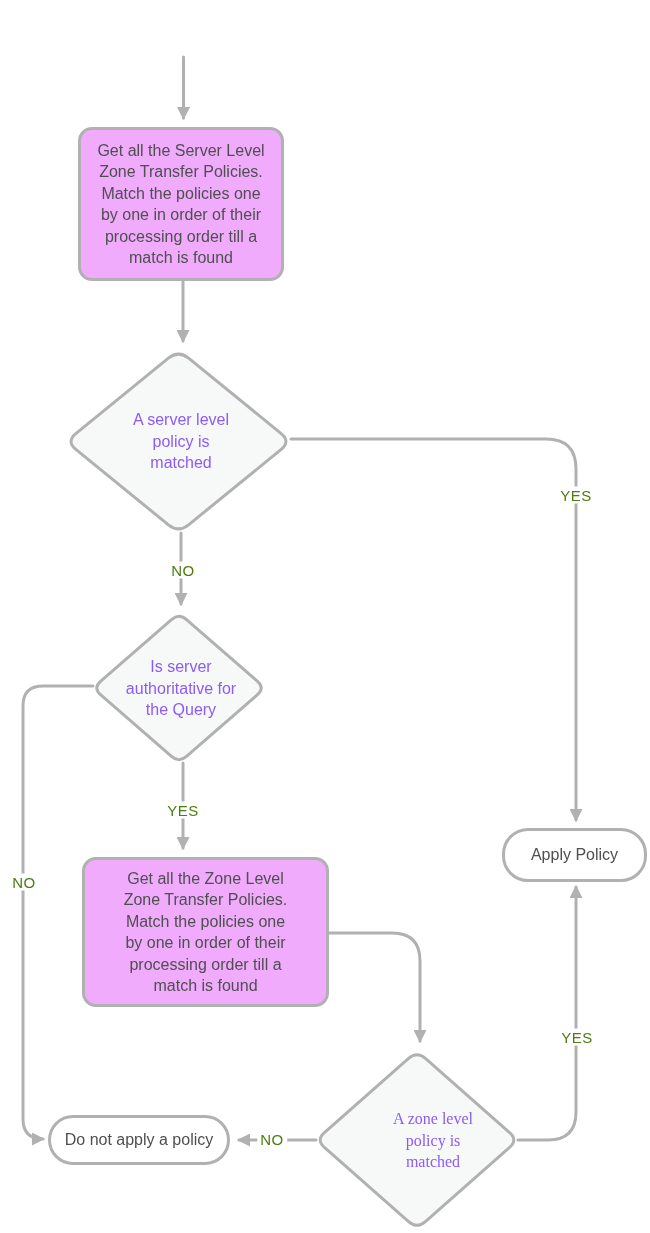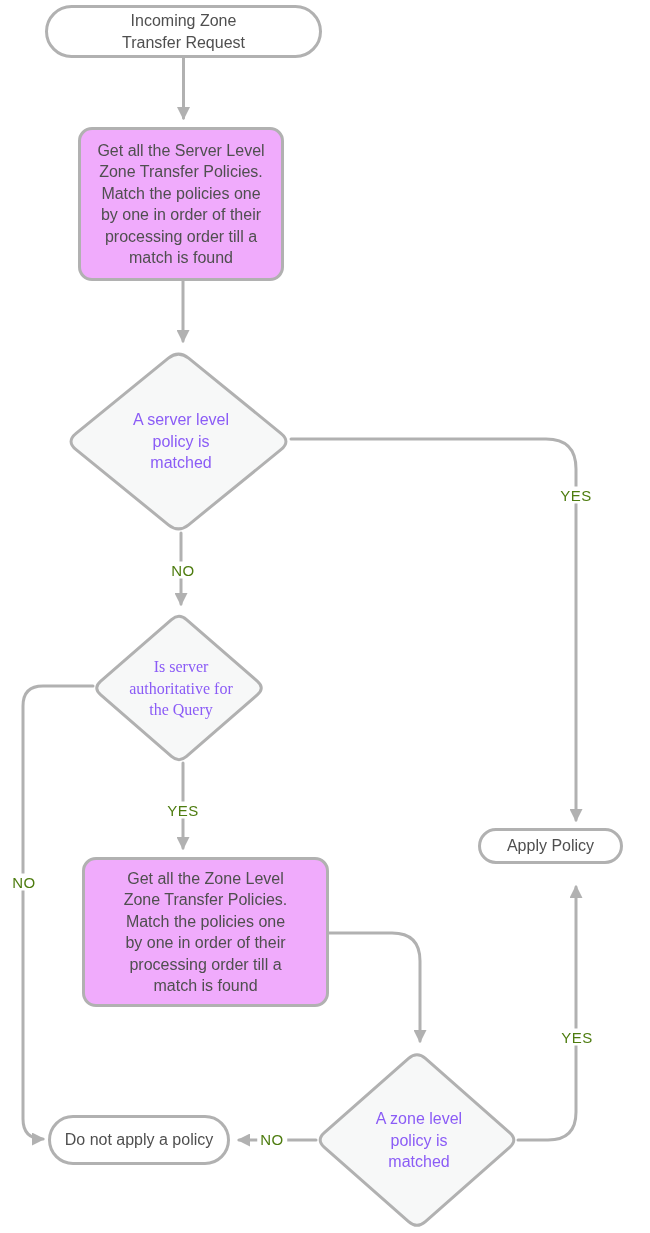--- a/index.html
+++ b/index.html
@@ -55,25 +55,25 @@
     background: #ffffff;
     color: #4d7c0f;
     font-size: 15px;
     letter-spacing: 0.5px;
     padding: 0 3px;
     line-height: 17px;
   }
   #node-start    { left: 45px;  top: 5px;    width: 277px; height: 53px;  border-radius: 27px; }
   #node-box1     { left: 78px;  top: 127px;  width: 206px; height: 154px; }
   #node-box2     { left: 82px;  top: 857px;  width: 247px; height: 150px; }
-  #node-apply    { left: 478px; top: 828px;  width: 145px; height: 36px;  border-radius: 26px; }
+  #node-apply    { left: 502px; top: 828px;  width: 145px; height: 54px;  border-radius: 26px; }
   #node-noapply  { left: 48px;  top: 1115px; width: 182px; height: 50px;  border-radius: 25px; }
   #label-d1 { left: 181px; top: 441px; }
-  #label-d2 { left: 181px; top: 688px; font-family: Liberation Serif, serif; }
-  #label-d3 { left: 419px; top: 1140px; }
+  #label-d2 { left: 181px; top: 688px; }
+  #label-d3 { left: 433px; top: 1140px; font-family: Liberation Serif, serif; }
   #elabel-yes1 { left: 576px; top: 495px; }
   #elabel-no1  { left: 183px; top: 570px; }
   #elabel-no2  { left: 24px;  top: 882px; }
   #elabel-yes2 { left: 183px; top: 810px; }
   #elabel-yes3 { left: 577px; top: 1037px; }
   #elabel-no3  { left: 272px; top: 1139px; }
 </style>
 </head>
 <body>
 
@@ -98,22 +98,20 @@
       <path d="M 518,1140 L 548,1140 Q 576,1140 576,1112 L 576,887" marker-end="url(#arw)"></path>
     </g>
 
     <g fill="#f7f8f8" stroke="#b1b1b1" stroke-width="3">
       <path d="M 188.6,358.2 L 280.9,433.3 Q 291,441.5 280.9,449.7 L 188.6,524.8 Q 178.5,533 168.4,524.8 L 76.1,449.7 Q 66,441.5 76.1,433.3 L 168.4,358.2 Q 178.5,350 188.6,358.2 Z"></path>
       <path d="M 186.5,619.6 L 257.5,681.4 Q 265,688 257.5,694.6 L 186.5,756.4 Q 179,763 171.5,756.4 L 100.5,694.6 Q 93,688 100.5,681.4 L 171.5,619.6 Q 179,613 186.5,619.6 Z"></path>
       <path d="M 425.4,1058.4 L 509.6,1132.6 Q 518,1140 509.6,1147.4 L 425.4,1221.6 Q 417,1229 408.6,1221.6 L 324.4,1147.4 Q 316,1140 324.4,1132.6 L 408.6,1058.4 Q 417,1051 425.4,1058.4 Z"></path>
     </g>
   </svg>
 
-  <div id="node-start" class="node terminator">Incoming Zone
-Transfer Request</div>
 
   <div id="node-box1" class="node process">Get all the Server Level
 Zone Transfer Policies.
 Match the policies one
 by one in order of their
 processing order till a
 match is found</div>
 
   <div id="label-d1" class="diamond-label">A server level
 policy is

